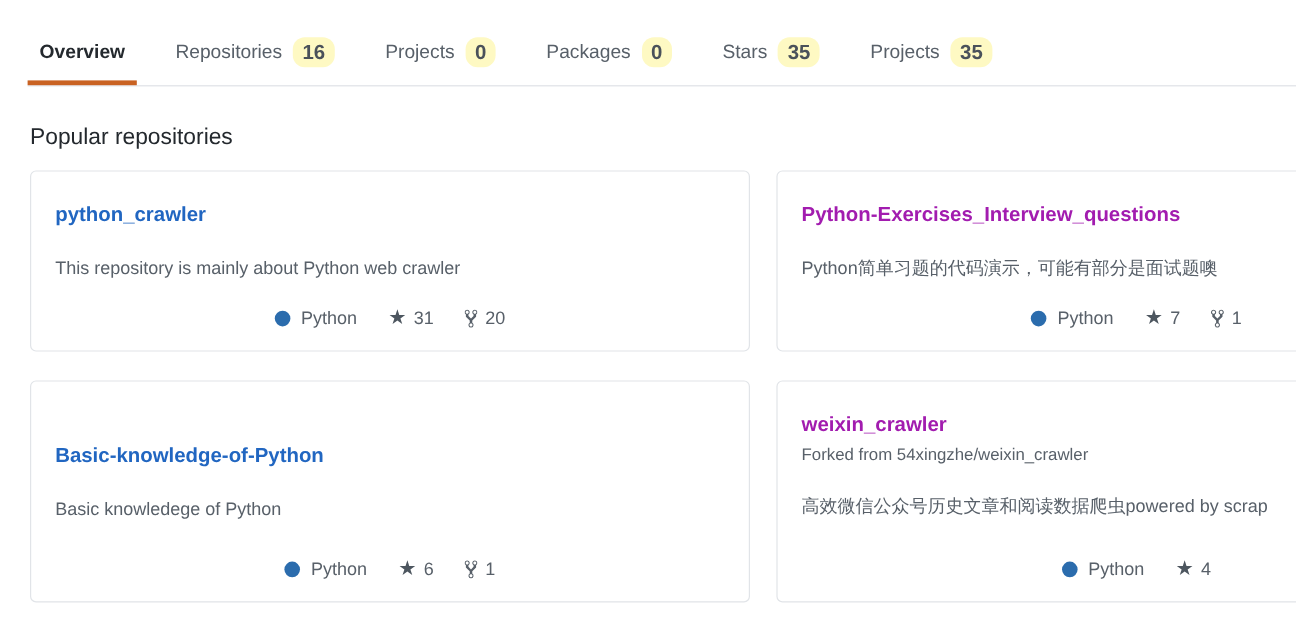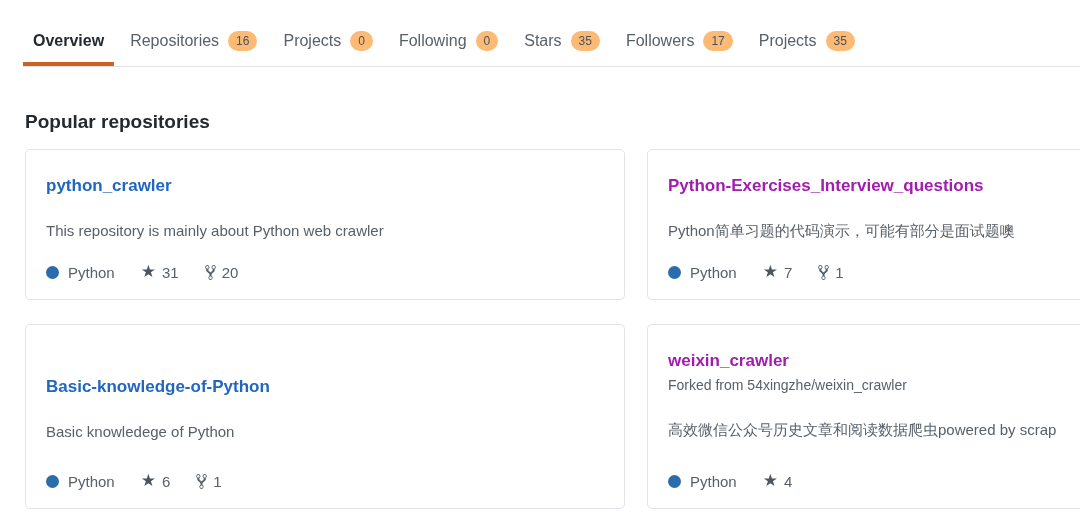--- a/index.html
+++ b/index.html
@@ -9,21 +9,21 @@
     background: #ffffff;
     font-family: "Liberation Sans", sans-serif;
     color: #24292e;
     -webkit-font-smoothing: antialiased;
   }
 
   
   .tabnav {
     display: flex;
     align-items: stretch;
-    gap: 6px;
+    gap: 22px;
     margin-left: 23px;
     padding-top: 18px;
     border-bottom: 1px solid #dfe2e6;
   }
   .tab {
     display: flex;
     align-items: center;
     gap: 9px;
     padding: 13px 10px 15px 10px;
     font-size: 16px;
@@ -31,35 +31,35 @@
     cursor: pointer;
     white-space: nowrap;
   }
   .tab.active {
     color: #24292e;
     font-weight: 700;
     border-bottom: 4px solid #c96222;
     padding-bottom: 11px;
   }
   .counter {
-    background: #fdba74;
+    background: #fef9c3;
     color: #4a515a;
-    font-size: 12px;
-    font-weight: 400;
+    font-size: 17px;
+    font-weight: 700;
     line-height: 1;
     padding: 4px 8px;
     border-radius: 10px;
   }
 
   
   .section-title {
     font-size: 19px;
-    font-weight: 700;
+    font-weight: 400;
     color: #24292e;
-    margin: 44px 0 16px 25px;
+    margin: 32px 0 16px 25px;
   }
 
   
   .repo-grid {
     margin-left: 25px;
     display: grid;
     grid-template-columns: 600px 600px;
     grid-template-rows: 151px 185px;
     gap: 24px 22px;
   }
@@ -93,20 +93,21 @@
     white-space: nowrap;
   }
   .repo-desc.after-fork { margin-top: 26px; }
 
   .repo-meta {
     margin-top: auto;
     display: flex;
     align-items: center;
     font-size: 15px;
     color: #586069;
+    justify-content: center;
   }
   .lang-group { display: flex; align-items: center; gap: 9px; }
   .lang-dot {
     width: 13px; height: 13px;
     border-radius: 50%;
     background: #2b6cad;
     display: inline-block;
   }
   .meta-group {
     display: flex;
@@ -133,30 +134,26 @@
   </div>
   <div class="tab">
     <span>Repositories</span>
     <span class="counter">16</span>
   </div>
   <div class="tab">
     <span>Projects</span>
     <span class="counter">0</span>
   </div>
   <div class="tab">
-    <span>Following</span>
+    <span>Packages</span>
     <span class="counter">0</span>
   </div>
   <div class="tab">
     <span>Stars</span>
     <span class="counter">35</span>
-  </div>
-  <div class="tab">
-    <span>Followers</span>
-    <span class="counter">17</span>
   </div>
   <div class="tab">
     <span>Projects</span>
     <span class="counter">35</span>
   </div>
 </nav>
 
 <h2 class="section-title">Popular repositories</h2>
 
 <div class="repo-grid">

